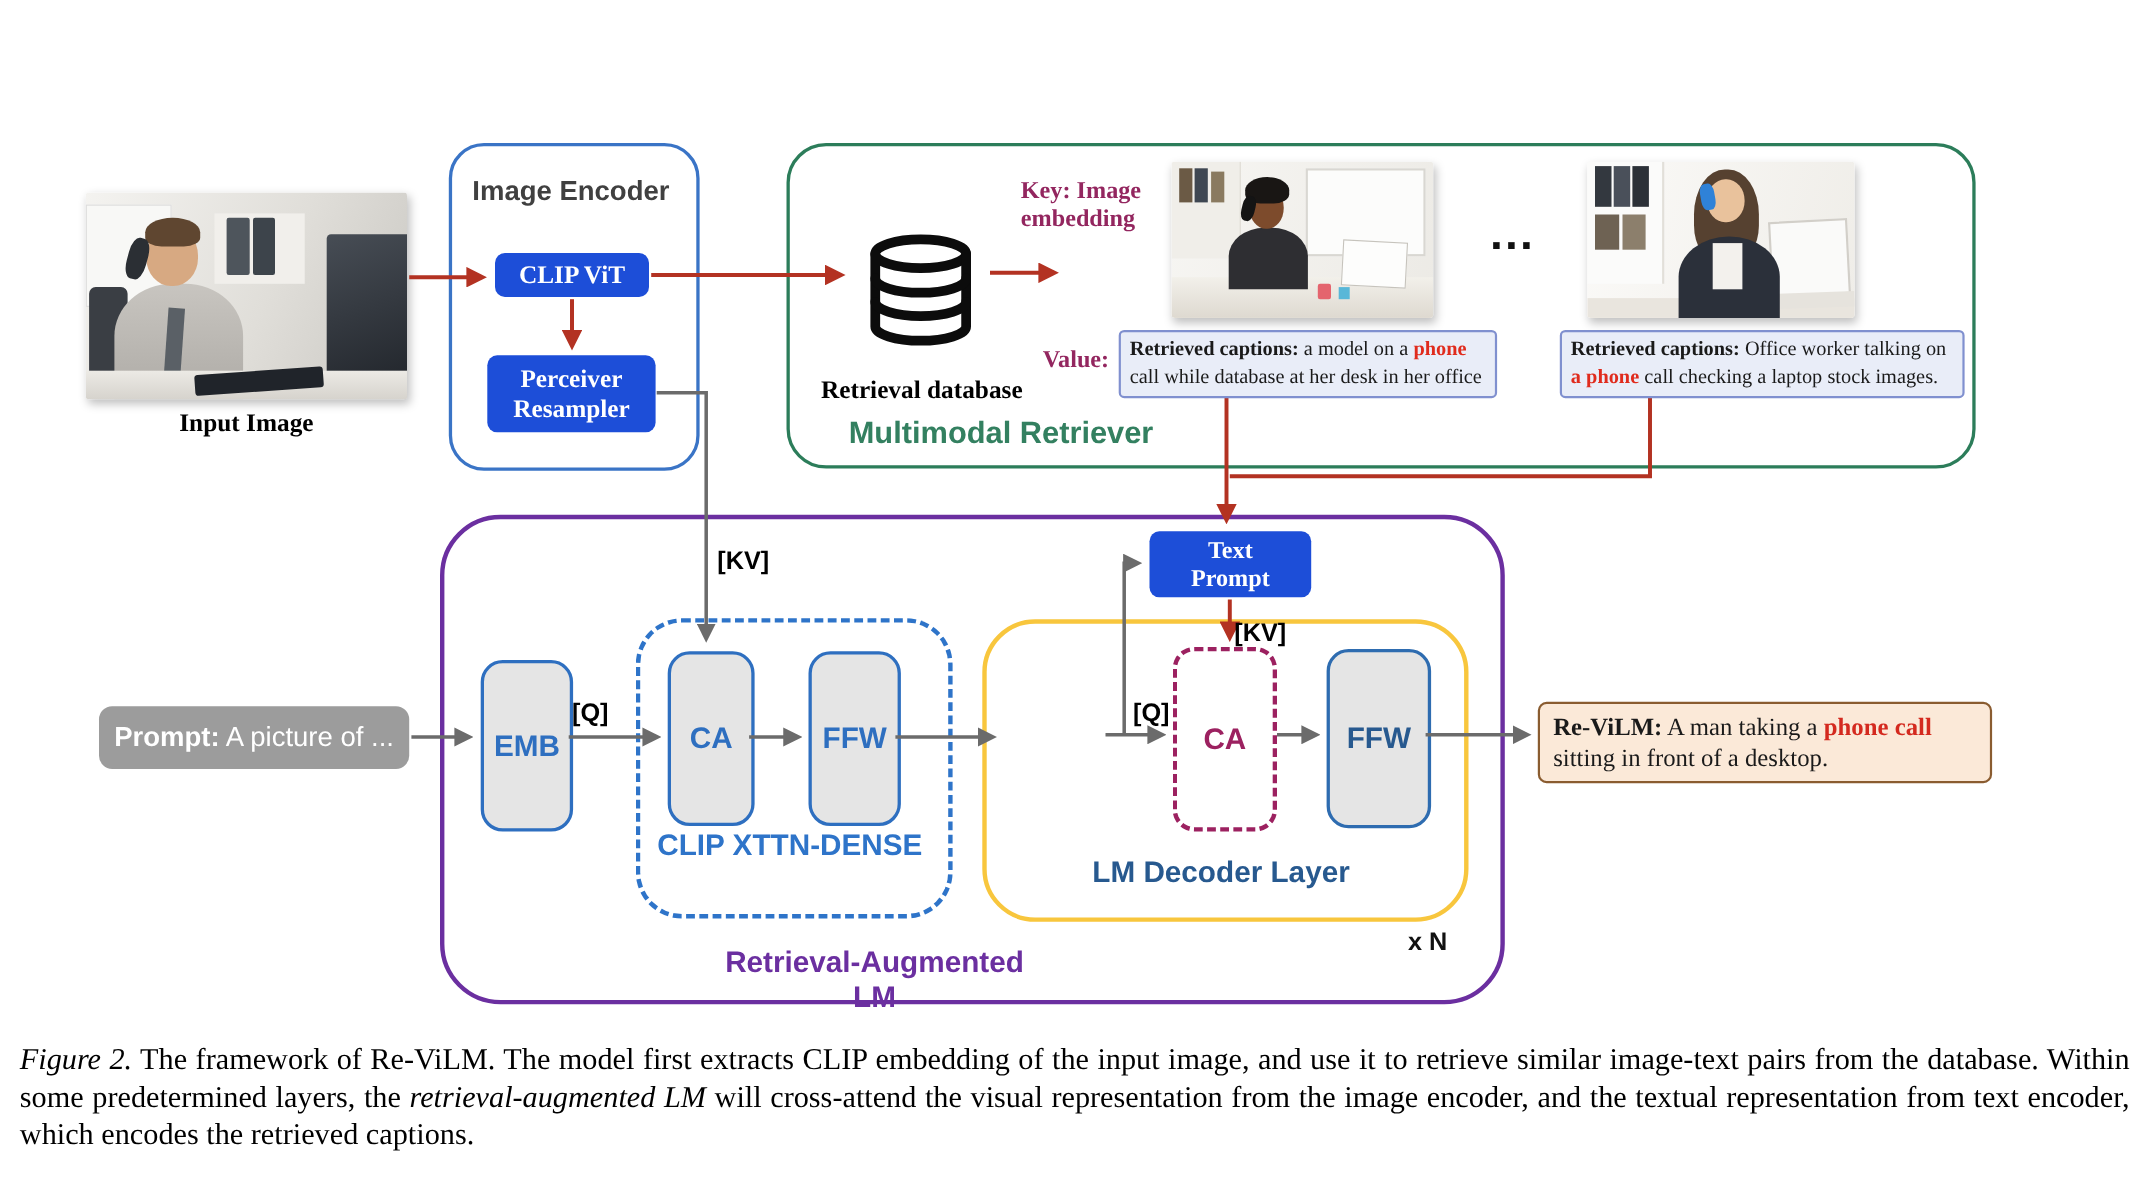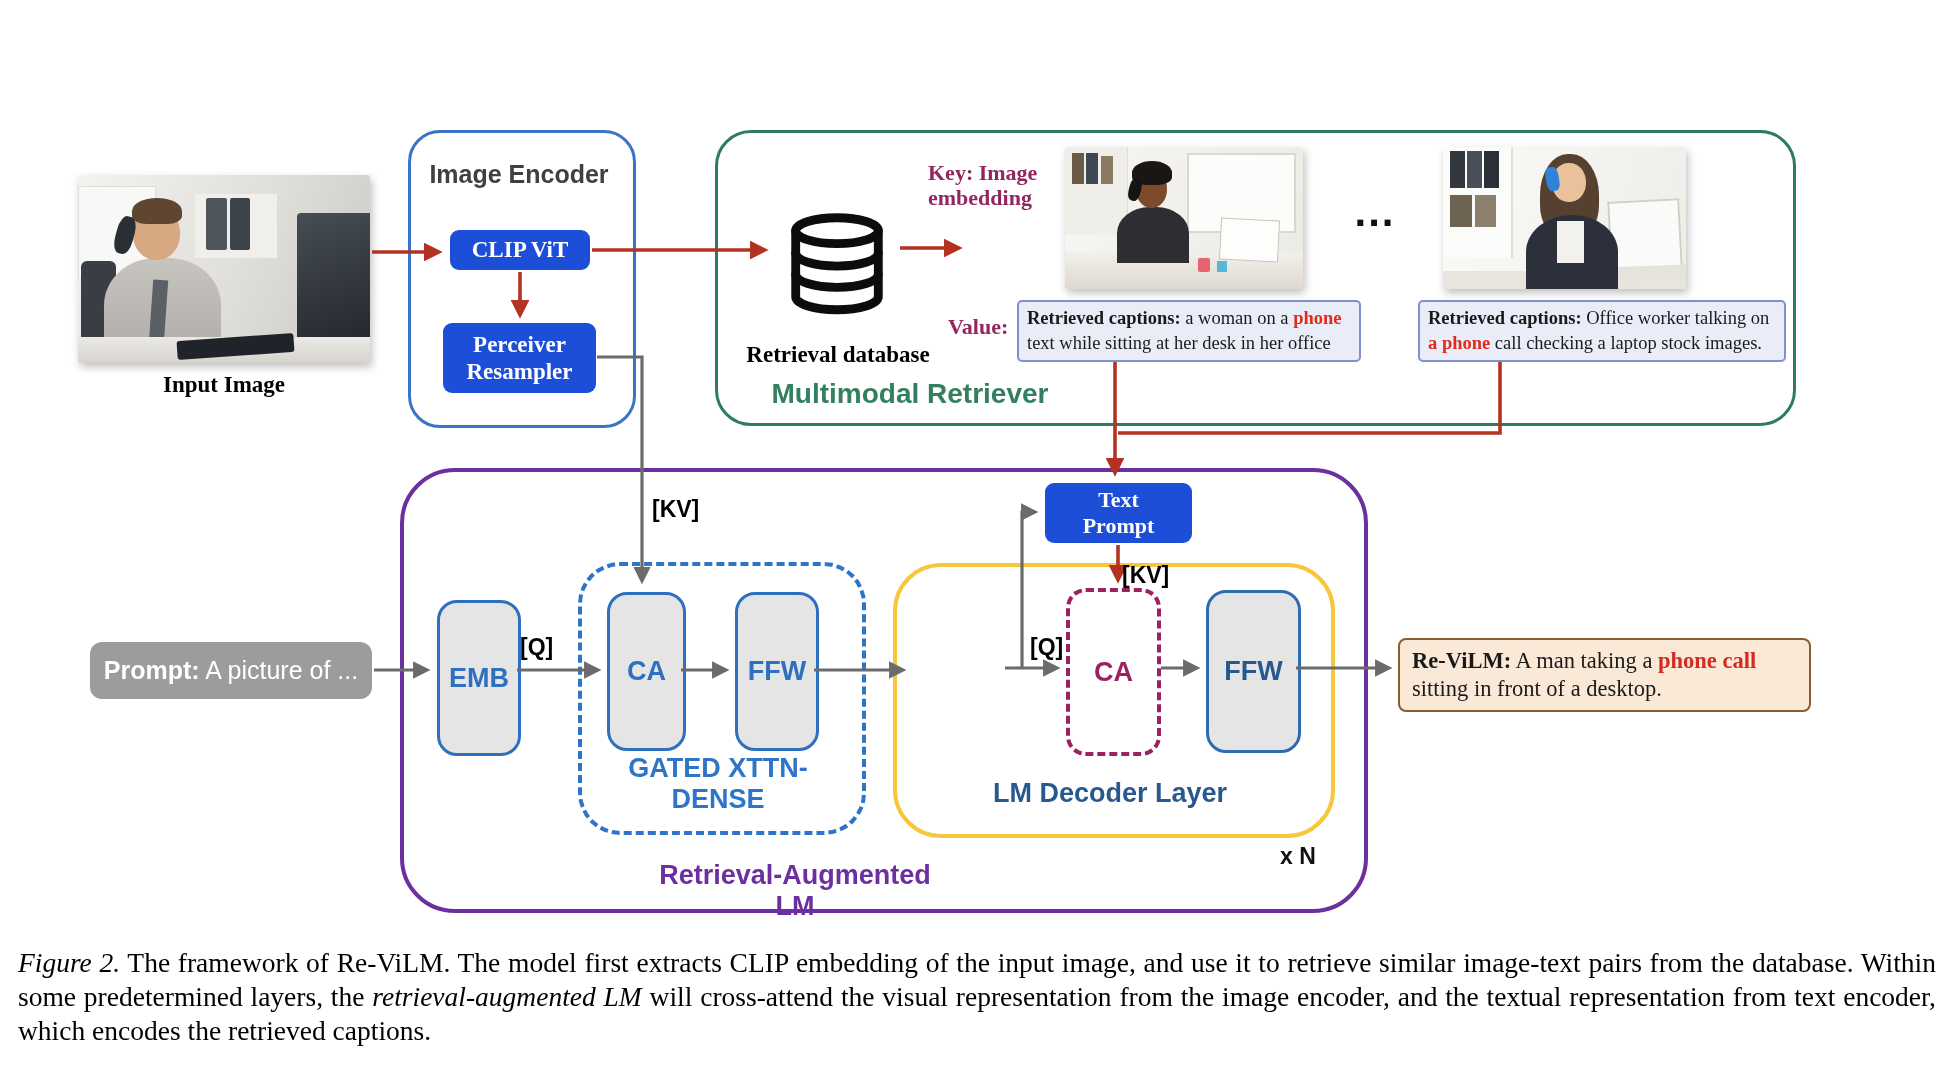--- a/index.html
+++ b/index.html
@@ -171,41 +171,41 @@
 
   <div class="frame f-encoder"></div>
   <div class="frame f-retriever"></div>
   <div class="frame f-ralm"></div>
   <div class="frame f-gated"></div>
   <div class="frame f-decoder"></div>
 
   <div class="abs sans t-encoder">Image Encoder</div>
   <div class="abs sans t-retriever">Multimodal Retriever</div>
   <div class="abs sans t-ralm">Retrieval-Augmented LM</div>
-  <div class="abs sans t-gated">GATED XTTN-DENSE</div>
+  <div class="abs sans t-gated">CLIP XTTN-DENSE</div>
   <div class="abs sans t-decoder">LM Decoder Layer</div>
 
   <div class="greenbox ctr" style="left:450px;top:230px;width:140px;height:40px;font-size:23px;">CLIP ViT</div>
   <div class="greenbox ctr" style="left:443px;top:323px;width:153px;height:70px;font-size:23px;line-height:27px;padding:0 14px;box-sizing:border-box;">Perceiver Resampler</div>
   <div class="greenbox ctr" style="left:1045px;top:483px;width:147px;height:60px;font-size:22px;line-height:26px;padding:0 24px;box-sizing:border-box;">Text Prompt</div>
 
   <svg class="dbicon" width="118" height="124" viewBox="0 0 100 98">
     <g fill="none" stroke="#0c0c0c" stroke-width="7.5" stroke-linecap="round">
       <ellipse cx="50" cy="14" rx="35" ry="11"></ellipse>
       <path d="M15 14 V70 A35 11 0 0 0 85 70 V14"></path>
       <path d="M15 33 A35 11 0 0 0 85 33"></path>
       <path d="M15 51 A35 11 0 0 0 85 51"></path>
     </g>
   </svg>
   <div class="abs serif t-dblabel">Retrieval database</div>
   <div class="abs serif t-key">Key: Image embedding</div>
   <div class="abs serif t-value">Value:</div>
 
   <div class="capbox" style="left:1017px;top:300px;width:324px;">
-    <span class="cap-prefix">Retrieved captions:</span><span> a woman on a </span><span class="cap-red">phone</span><span> text while sitting at her desk in her office</span>
+    <span class="cap-prefix">Retrieved captions:</span><span> a model on a </span><span class="cap-red">phone</span><span> call while database at her desk in her office</span>
   </div>
   <div class="capbox" style="left:1418px;top:300px;width:348px;">
     <span class="cap-prefix">Retrieved captions:</span><span> Office worker talking on </span><span class="cap-red">a phone</span><span> call checking a laptop stock images.</span>
   </div>
 
   <div class="promptbox sans">
     <span class="prompt-prefix">Prompt:</span>
       <span style="white-space:pre;"> A picture of ...</span>
   </div>
 

